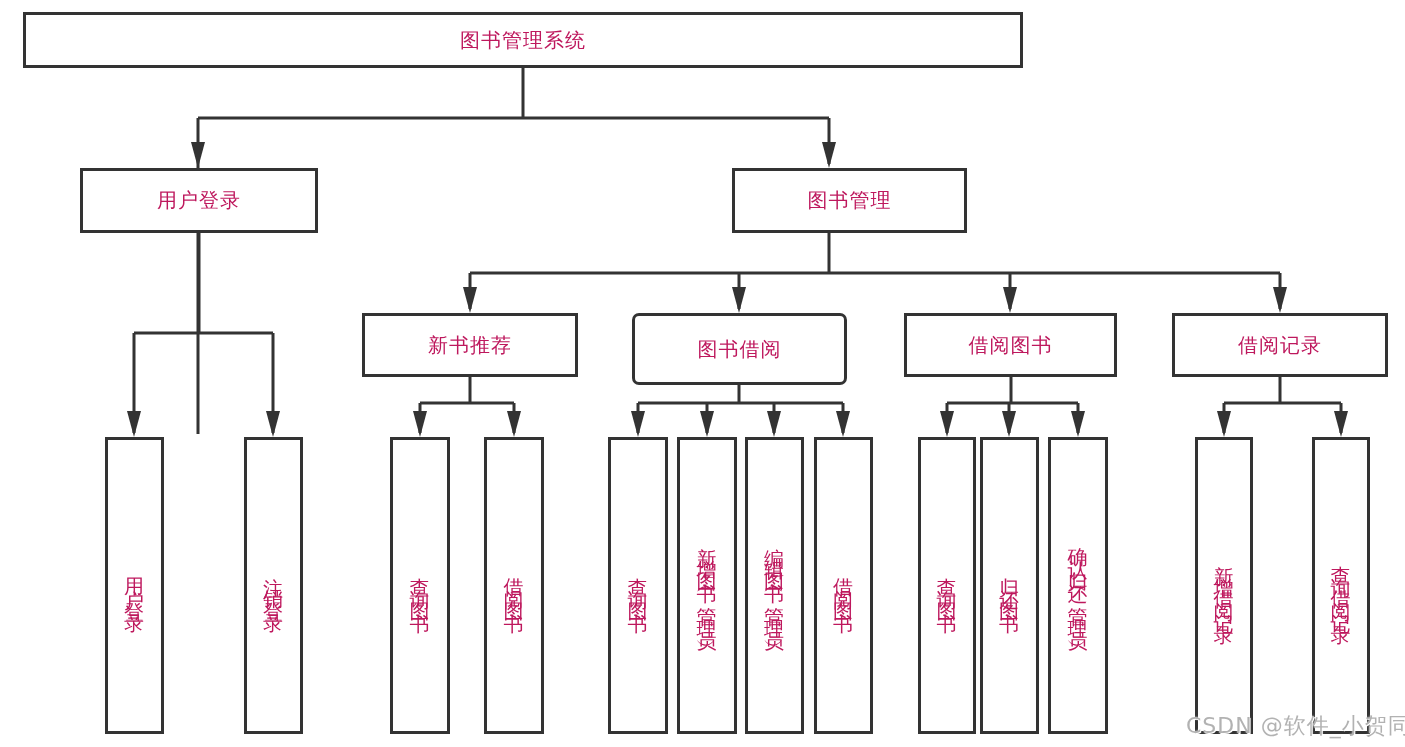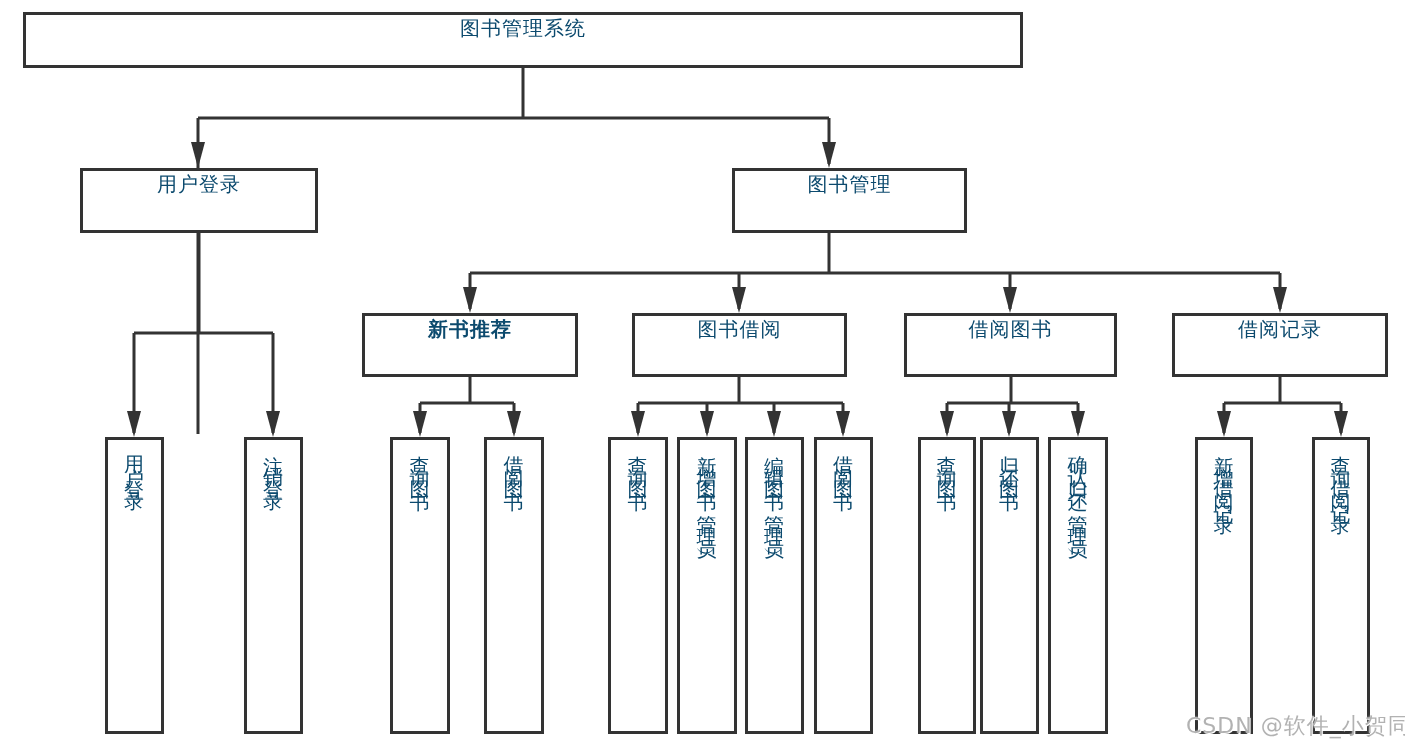--- a/index.html
+++ b/index.html
@@ -15,22 +15,23 @@
     position: absolute;
     left: 0; top: 0;
     width: 1405px; height: 747px;
   }
   .node {
     position: absolute;
     box-sizing: border-box;
     border: 3px solid #333333;
     background: #ffffff;
     display: flex;
+    align-items: center;
     justify-content: center;
-    color: #0c4a6e;
+    color: #be185d;
   }
   .node .hlabel {
     font-size: 20px;
     letter-spacing: 1px;
     white-space: nowrap;
   }
   .leaf .vlabel {
     writing-mode: vertical-lr;
     font-size: 20px;
     letter-spacing: 12px;
@@ -122,24 +123,24 @@
     <span class="hlabel">图书管理系统</span>
   </div>
 
   <div class="node" style="left:80px; top:168px; width:238px; height:65px;">
     <span class="hlabel">用户登录</span>
   </div>
   <div class="node" style="left:712px; top:168px; width:235px; height:65px;margin-left:20px;">
     <span class="hlabel">图书管理</span>
   </div>
 
-  <div class="node" style="left:362px; top:313px; width:216px; height:64px;font-weight:bold;">
+  <div class="node" style="left:362px; top:313px; width:216px; height:64px;">
     <span class="hlabel">新书推荐</span>
   </div>
-  <div class="node" style="left:632px; top:313px; width:215px; height:64px;">
+  <div class="node" style="left:632px; top:313px; width:215px; height:72px;border-radius:7px;">
     <span class="hlabel">图书借阅</span>
   </div>
   <div class="node" style="left:904px; top:313px; width:213px; height:64px;">
     <span class="hlabel">借阅图书</span>
   </div>
   <div class="node" style="left:1172px; top:313px; width:216px; height:64px;">
     <span class="hlabel">借阅记录</span>
   </div>
 
   <div class="node leaf" style="left:105px; top:437px; width:59px; height:297px;">

